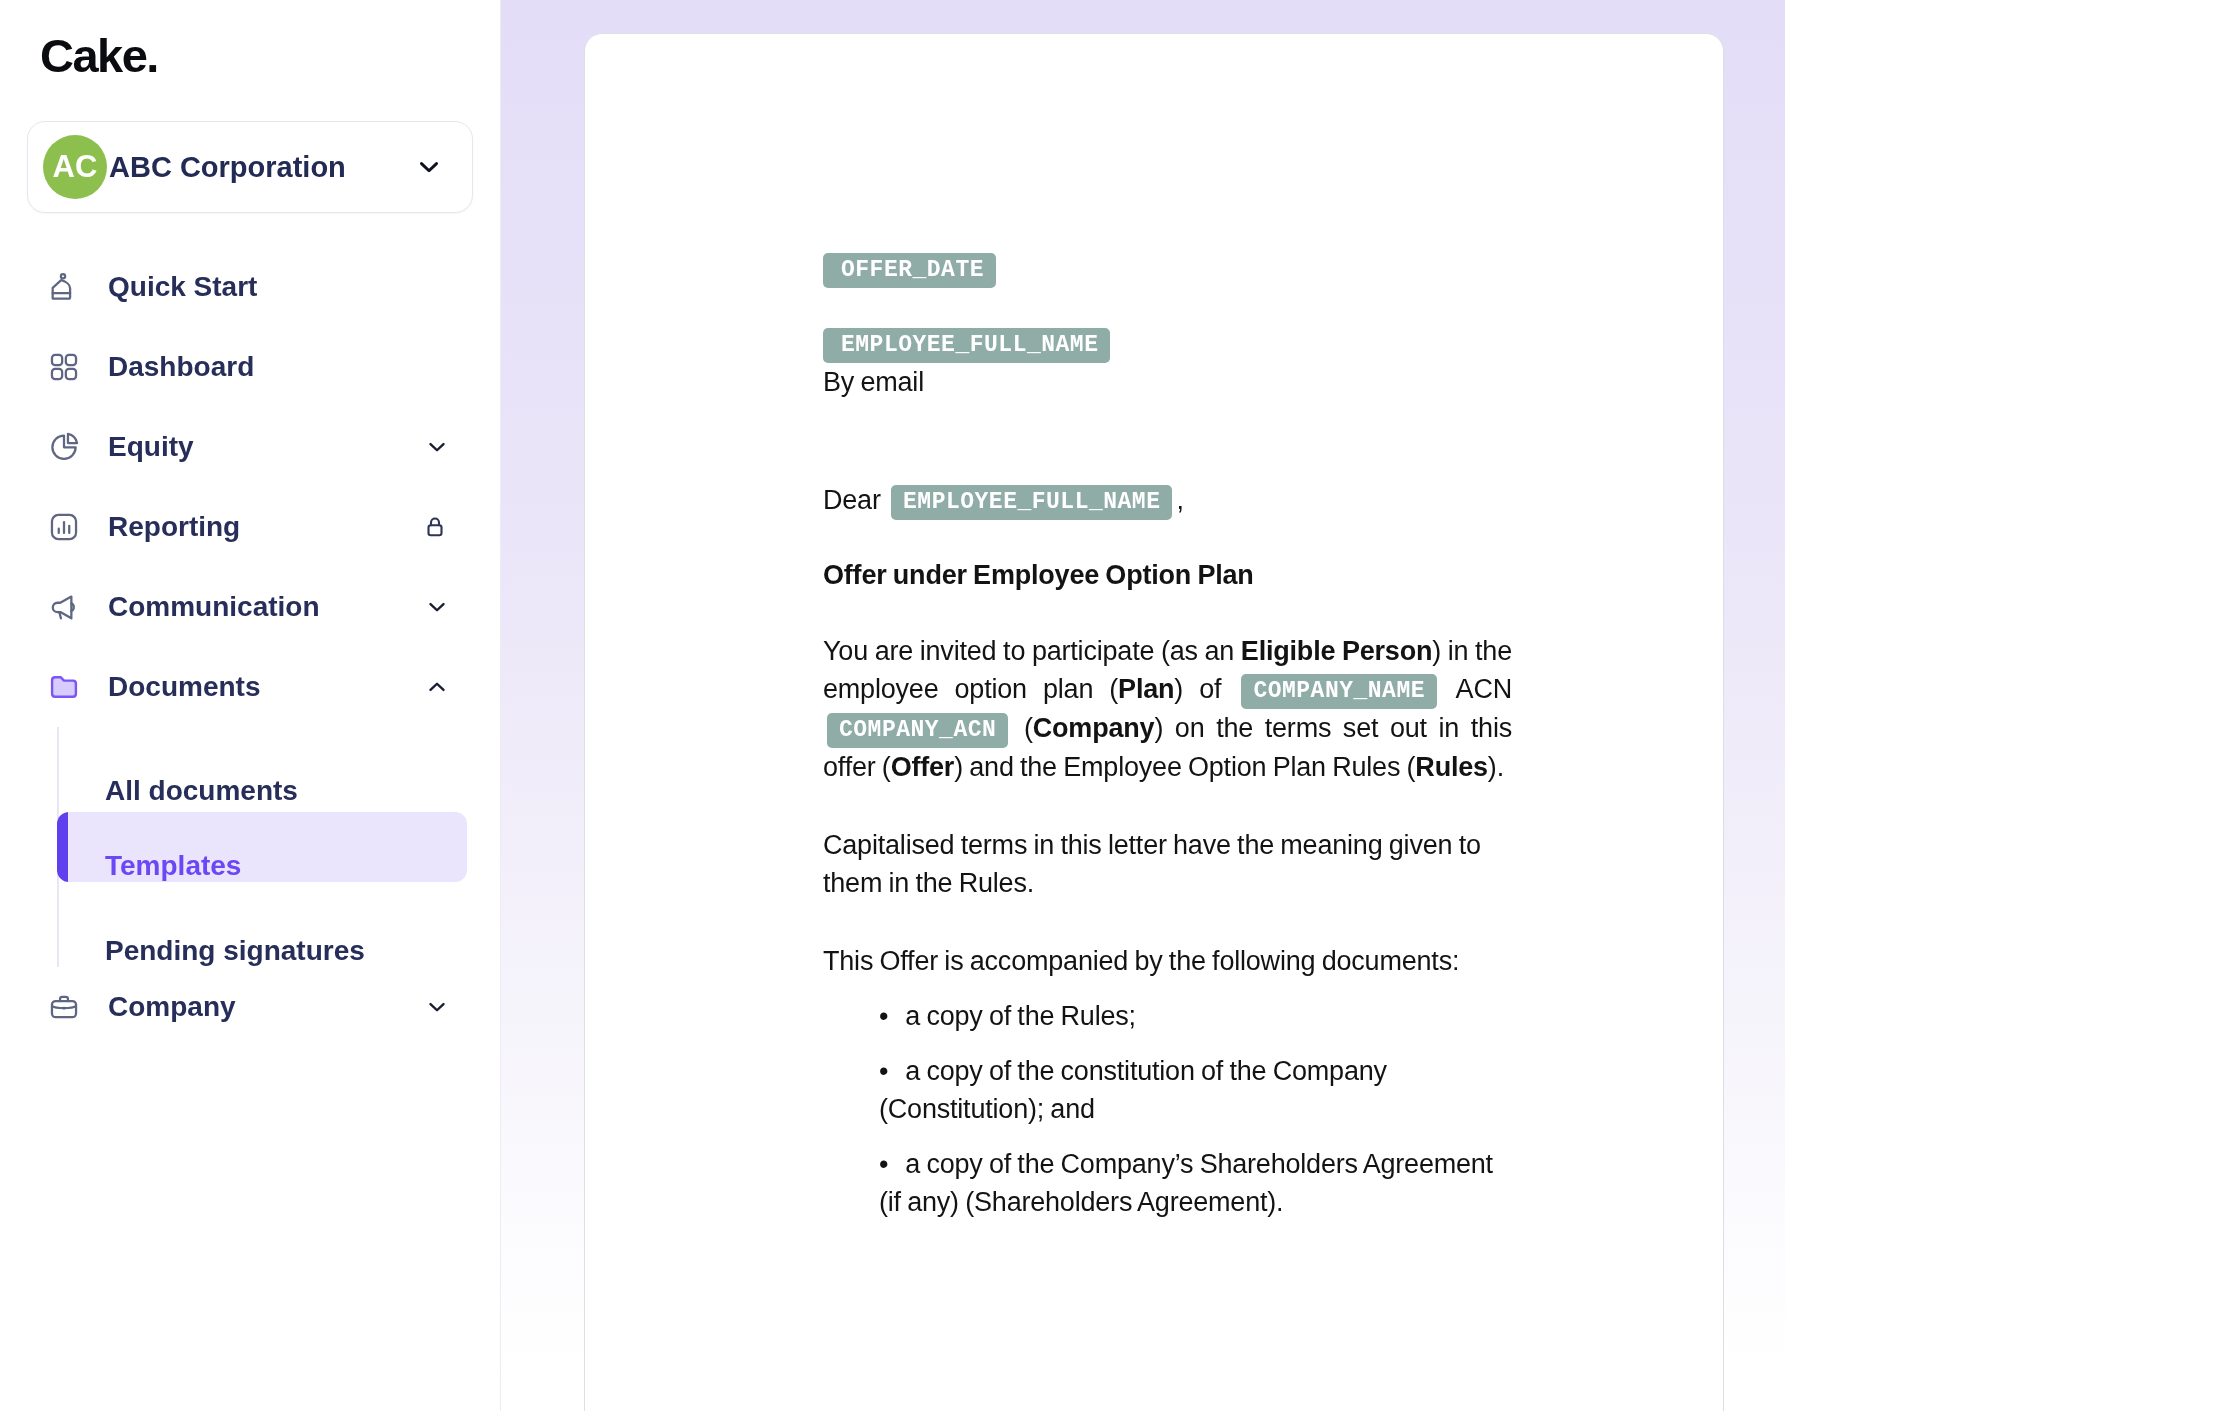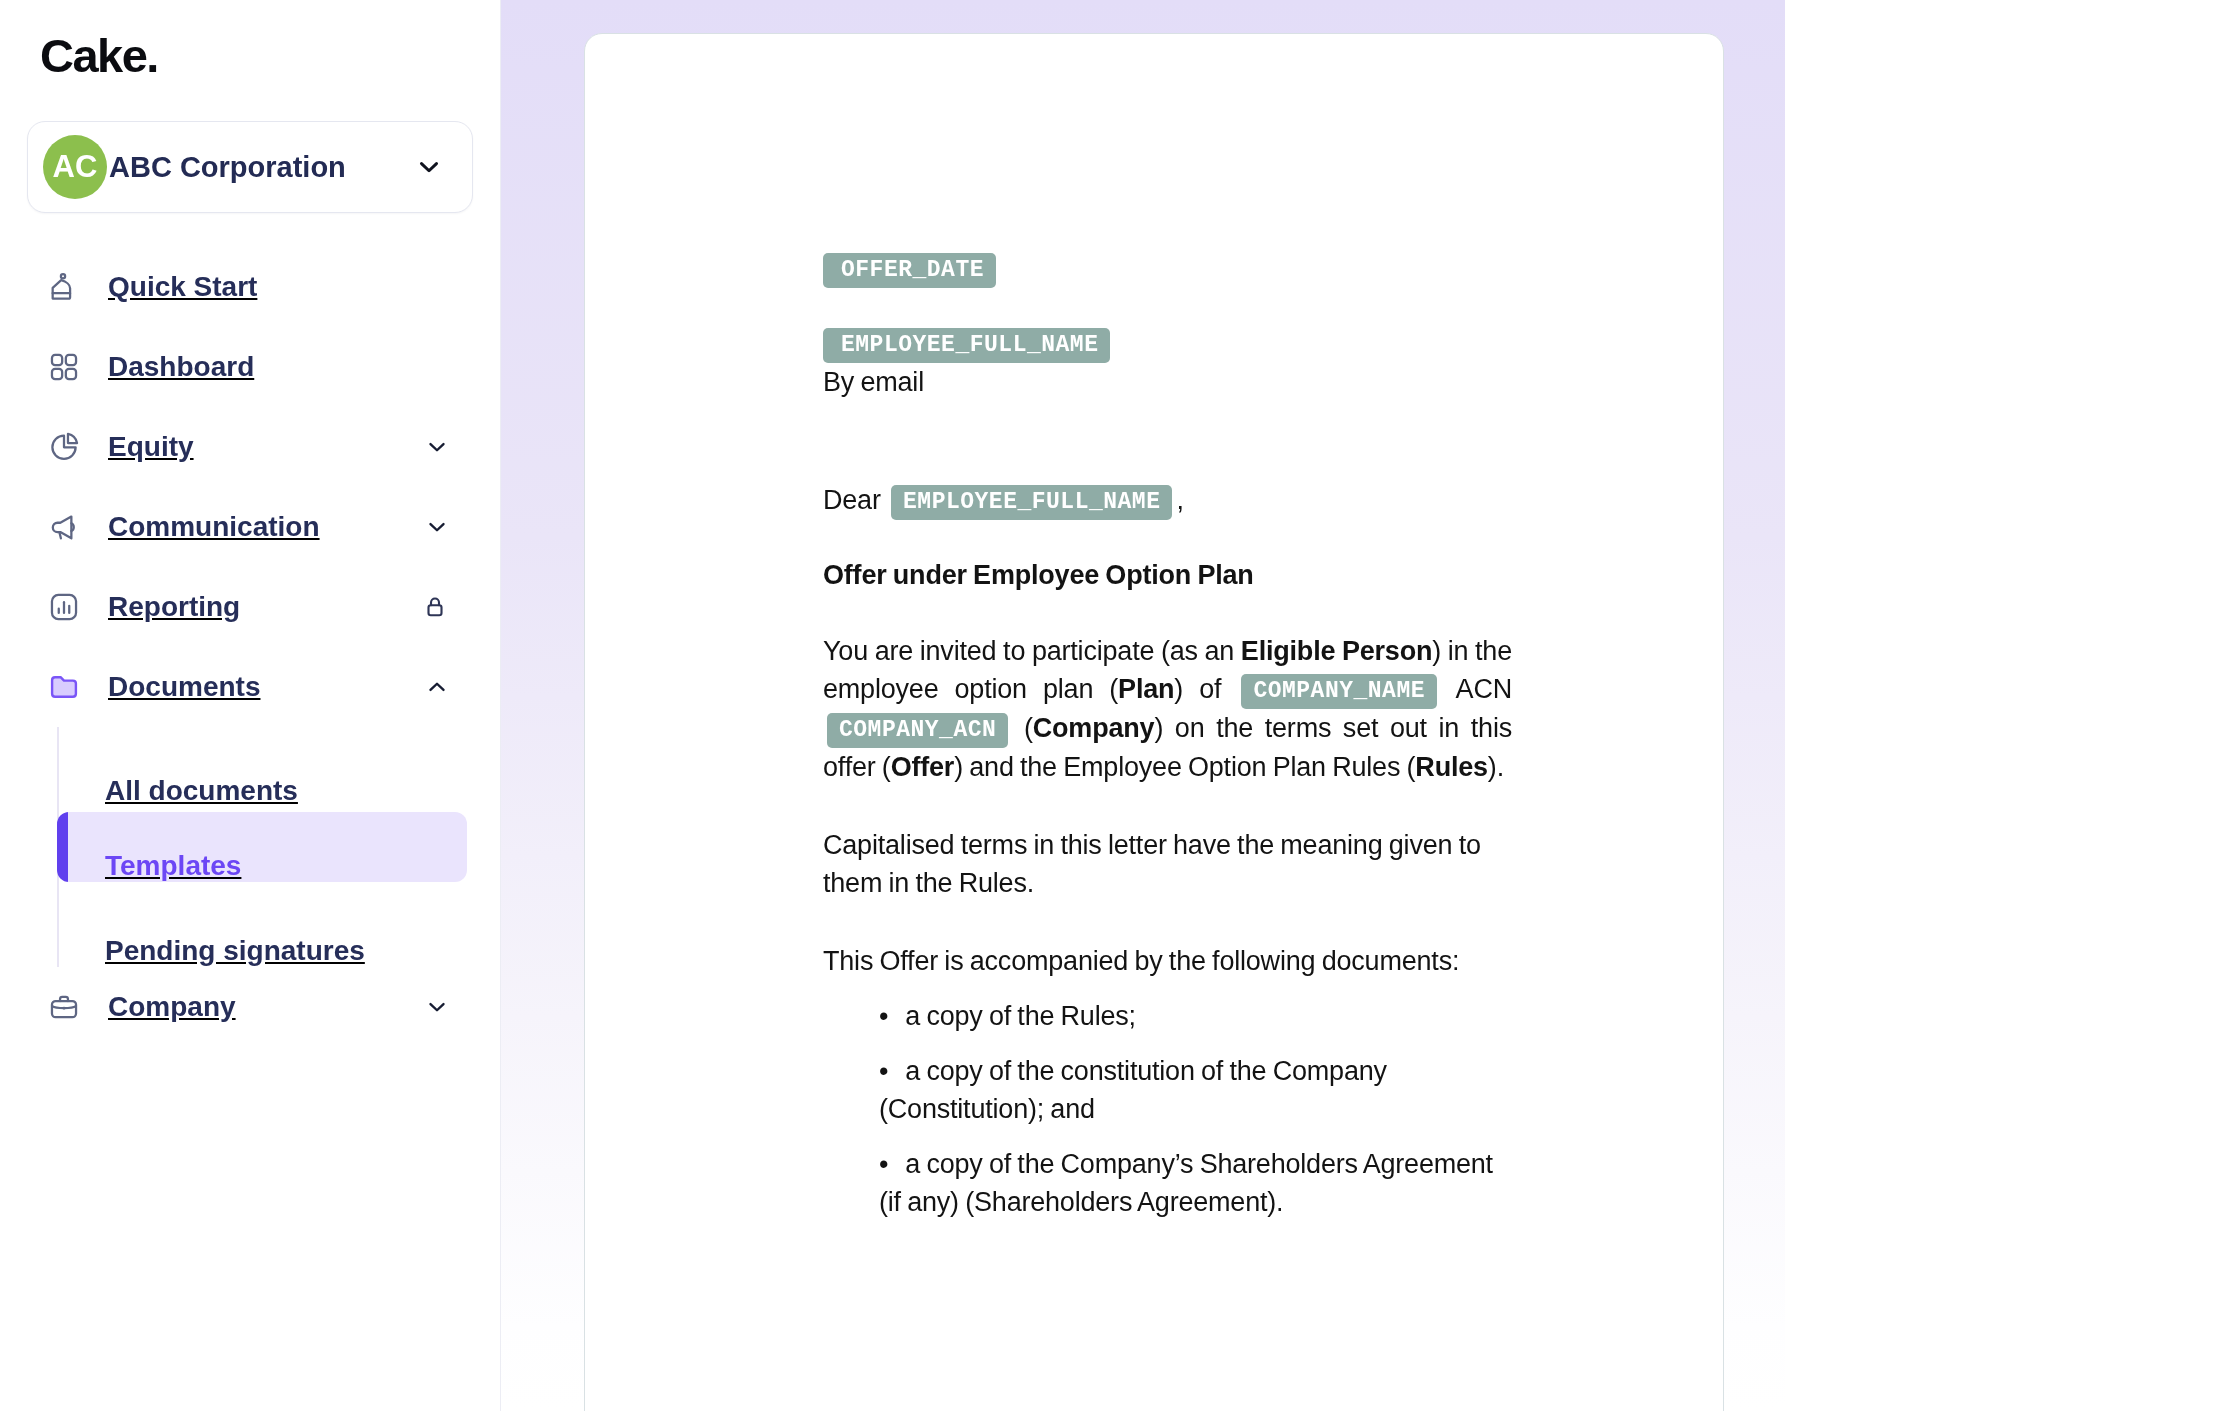--- a/index.html
+++ b/index.html
@@ -8,21 +8,21 @@
 
   
   .sidebar{width:501px;min-width:501px;background:#ffffff;border-right:1px solid #ECEDF4;position:relative;}
   .logo{margin:28px 0 0 40px;font-size:47px;font-weight:800;color:#0B0C10;letter-spacing:-1.5px;}
   .selector{margin:38px 27px 0 27px;height:92px;border:1px solid #E5E7F0;border-radius:18px;
             display:flex;align-items:center;padding:0 28px 0 15px;background:#fff;
             box-shadow:0 1px 2px rgba(20,20,60,.04);cursor:pointer;}
   .avatar{width:64px;height:64px;border-radius:50%;background:#8CBF4D;color:#fff;font-size:31px;font-weight:700;
           display:flex;align-items:center;justify-content:center;flex:none;}
   .sel-name{margin-left:2px;font-size:29px;font-weight:700;color:#232B54;flex:1;}
-  .nav{margin-top:34px;text-decoration:underline;}
+  .nav{margin-top:34px;}
   .row{height:80px;display:flex;align-items:center;padding:0 50px 0 47px;cursor:pointer;}
   .row .ic{width:34px;height:34px;flex:none;}
   .row .lb{margin-left:27px;font-size:28px;font-weight:600;color:#262E59;flex:1;}
   .row .end{flex:none;display:flex;align-items:center;}
   .sub{margin:0 33px 0 57px;border-left:2px solid #E8E5F4;}
   .subrow{height:80px;display:flex;align-items:flex-end;padding-left:46px;font-size:28px;font-weight:600;color:#262E59;cursor:pointer;}
   .subrow.active{position:relative;margin-left:-2px;height:70px;margin-top:5px;margin-bottom:5px;
                  background:#EAE4FD;border-radius:12px;color:#6C47F5;padding-left:48px;overflow:hidden;}
   .subrow.active::before{content:"";position:absolute;left:0;top:0;bottom:0;width:11px;background:#6040EE;}
 
@@ -101,50 +101,50 @@
         <span class="lb">Equity</span>
         <span class="end">
           <svg width="26" height="26" viewBox="0 0 24 24">
             <path d="M6 9.3 L12 15 L18 9.3" fill="none" stroke="#171D33" stroke-width="2.2" stroke-linecap="round" stroke-linejoin="round"></path>
           </svg>
         </span>
       </div>
 
       <div class="row">
         <svg class="ic" viewBox="0 0 24 24">
-          <g fill="none" stroke="#5E6683" stroke-width="1.6" stroke-linecap="round" stroke-linejoin="round">
-            <path d="M17.2 4.6 L9.4 9 H7.4 a3.3 3.3 0 0 0 0 6.6 h2 l7.8 4.4 Z"></path>
-            <path d="M8.8 15.8 l1 4.2"></path>
-            <path d="M17.2 9.4 a3 3 0 0 1 0 5.4"></path>
-          </g>
-        </svg>
-        <span class="lb">Communication</span>
-        <span class="end">
-          <svg width="26" height="26" viewBox="0 0 24 24">
-            <path d="M6 9.3 L12 15 L18 9.3" fill="none" stroke="#171D33" stroke-width="2.2" stroke-linecap="round" stroke-linejoin="round"></path>
-          </svg>
-        </span>
-      </div>
-
-      <div class="row">
-        <svg class="ic" viewBox="0 0 24 24">
           <g fill="none" stroke="#5E6683" stroke-width="1.6" stroke-linecap="round">
             <rect x="3.5" y="3.5" width="17" height="17" rx="4.5"></rect>
             <path d="M8.3 16.2 v-3"></path>
             <path d="M12 16.2 V8.6"></path>
             <path d="M15.7 16.2 v-5"></path>
           </g>
         </svg>
         <span class="lb">Reporting</span>
         <span class="end">
           <svg width="30" height="30" viewBox="0 0 24 24">
             <g fill="none" stroke="#2E3556" stroke-width="1.7" stroke-linecap="round">
               <rect x="6.8" y="10.6" width="10.4" height="8" rx="1.8"></rect>
               <path d="M8.8 10.6 V8.4 a3.2 3.2 0 0 1 6.4 0 v2.2"></path>
             </g>
+          </svg>
+        </span>
+      </div>
+
+      <div class="row">
+        <svg class="ic" viewBox="0 0 24 24">
+          <g fill="none" stroke="#5E6683" stroke-width="1.6" stroke-linecap="round" stroke-linejoin="round">
+            <path d="M17.2 4.6 L9.4 9 H7.4 a3.3 3.3 0 0 0 0 6.6 h2 l7.8 4.4 Z"></path>
+            <path d="M8.8 15.8 l1 4.2"></path>
+            <path d="M17.2 9.4 a3 3 0 0 1 0 5.4"></path>
+          </g>
+        </svg>
+        <span class="lb">Communication</span>
+        <span class="end">
+          <svg width="26" height="26" viewBox="0 0 24 24">
+            <path d="M6 9.3 L12 15 L18 9.3" fill="none" stroke="#171D33" stroke-width="2.2" stroke-linecap="round" stroke-linejoin="round"></path>
           </svg>
         </span>
       </div>
 
       <div class="row">
         <svg class="ic" viewBox="0 0 24 24">
           <path d="M3.6 7.2 c0-1.2.9-2.1 2.1-2.1 h3.9 l2.4 2.4 h6.3 c1.2 0 2.1.9 2.1 2.1 v7.2 c0 1.2-.9 2.1-2.1 2.1 H5.7 c-1.2 0-2.1-.9-2.1-2.1 Z" fill="#D8CCFE" stroke="#7A55F7" stroke-width="1.7" stroke-linejoin="round"></path>
         </svg>
         <span class="lb">Documents</span>
         <span class="end">

